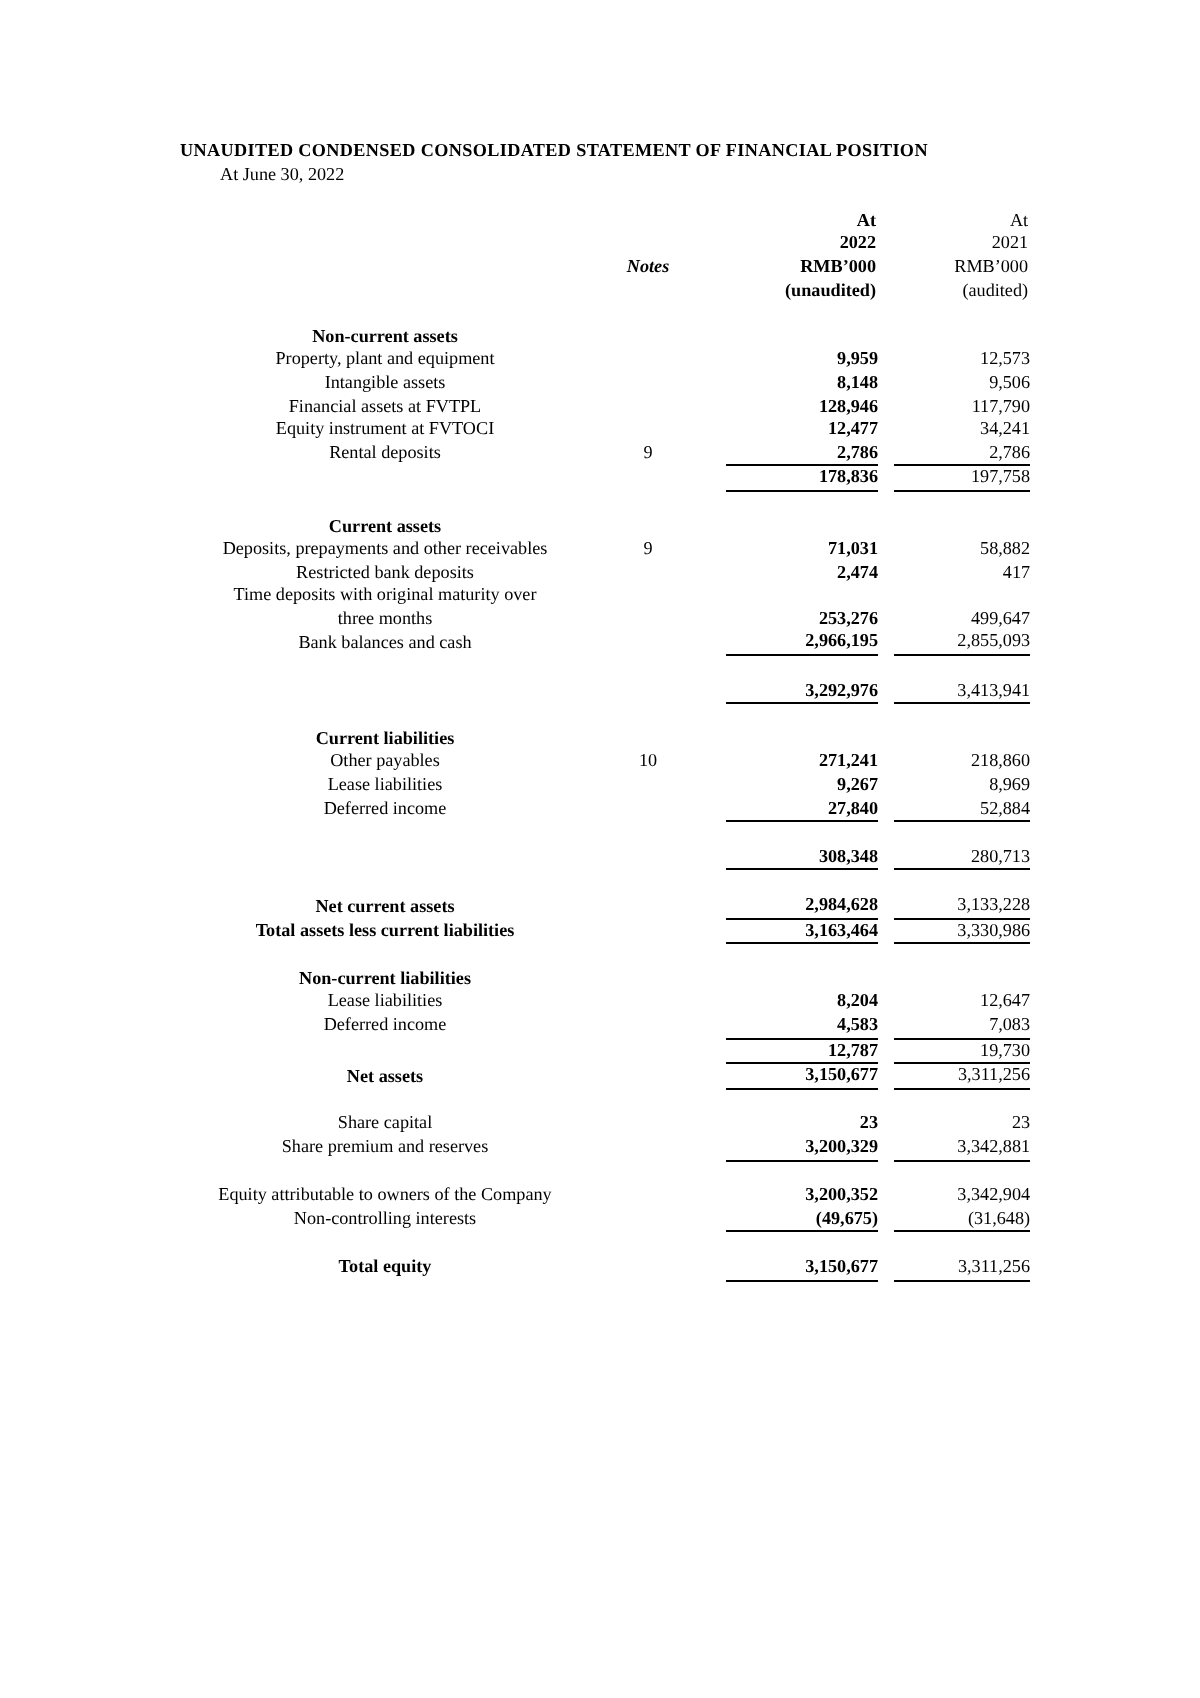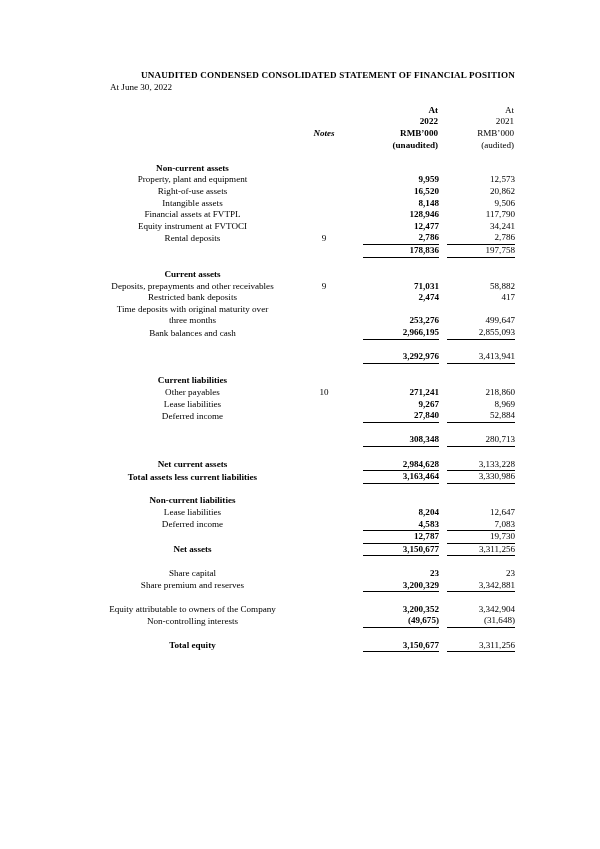--- a/index.html
+++ b/index.html
@@ -31,21 +31,20 @@
     top: 70px;
     width: 425px;
   }
 
   .doc-title {
     font-size: 9.1px;
     font-weight: bold;
     letter-spacing: 0.02em;
     line-height: 11.6px;
     white-space: nowrap;
-    text-align: right;
   }
   .doc-subtitle {
     font-size: 9.1px;
     font-weight: normal;
     line-height: 11.6px;
     white-space: nowrap;
     margin-left: 20px;
   }
 
   table.fin {
@@ -166,28 +165,20 @@
 
         <tr>
           <td class="label">Property, plant and equipment</td>
           <td class="notes"></td>
           <td></td>
           <td class="num cur">9,959</td>
           <td></td>
           <td class="num pri">12,573</td>
         </tr>
 
-        <tr>
-          <td class="label">Right-of-use assets</td>
-          <td class="notes"></td>
-          <td></td>
-          <td class="num cur">16,520</td>
-          <td></td>
-          <td class="num pri">20,862</td>
-        </tr>
 
         <tr>
           <td class="label">Intangible assets</td>
           <td class="notes"></td>
           <td></td>
           <td class="num cur">8,148</td>
           <td></td>
           <td class="num pri">9,506</td>
         </tr>
 

